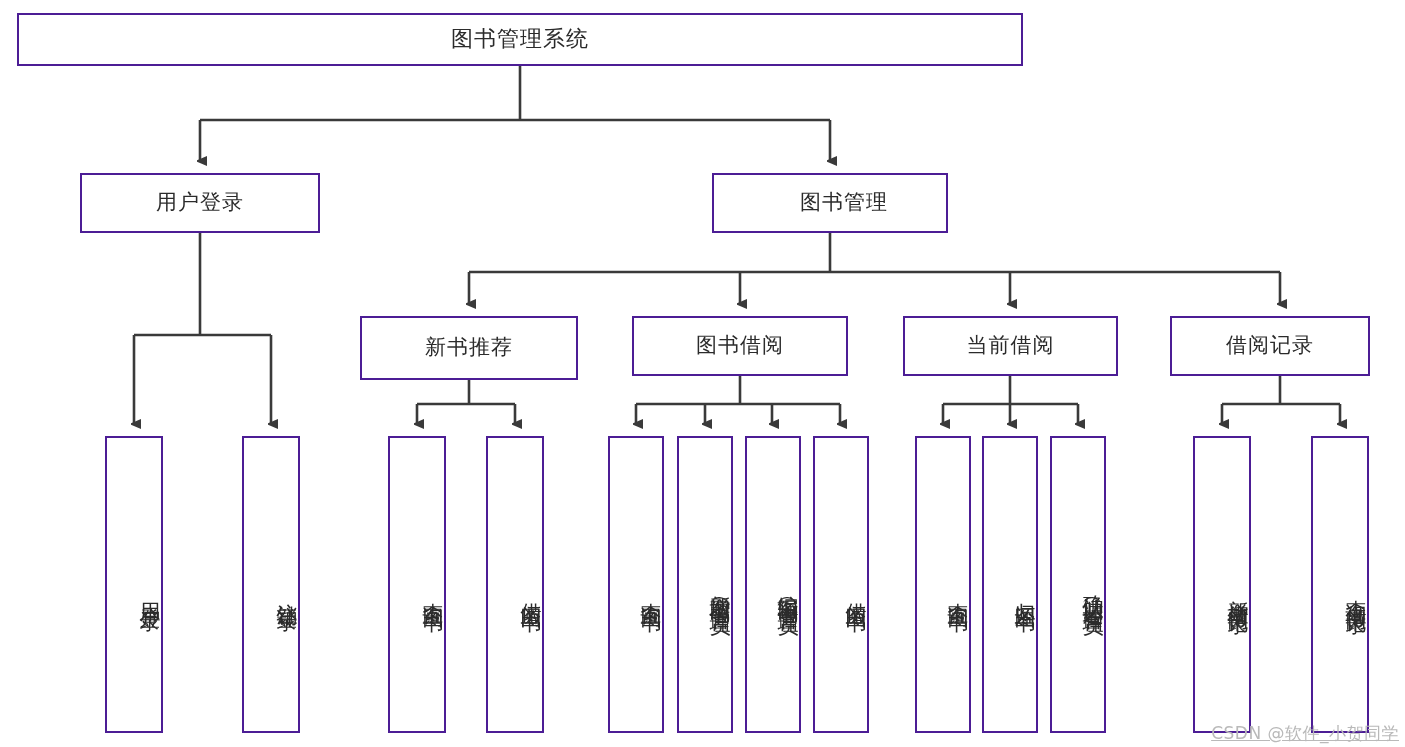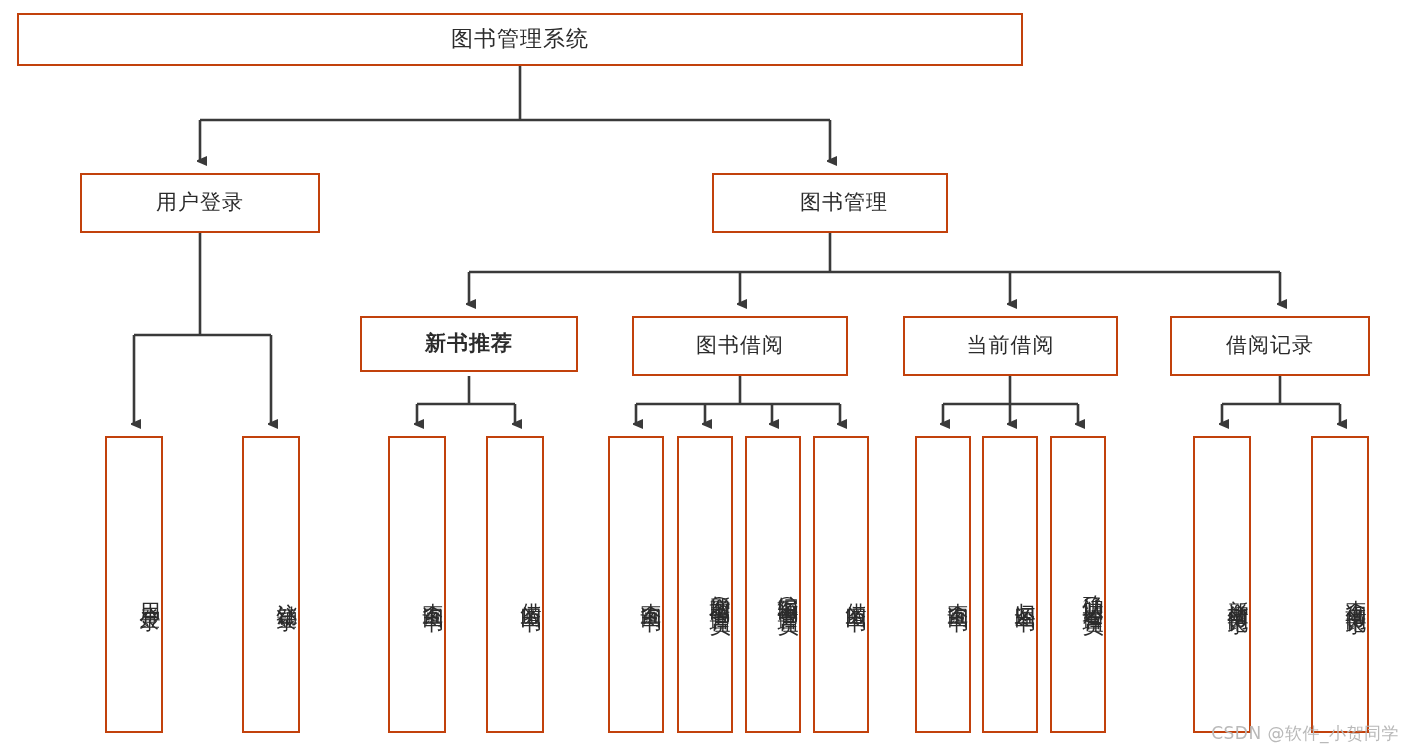--- a/index.html
+++ b/index.html
@@ -21,21 +21,21 @@
     position: absolute;
     left: 0;
     top: 0;
     width: 1405px;
     height: 747px;
     pointer-events: none;
   }
   .node {
     position: absolute;
     box-sizing: border-box;
-    border: 2px solid #c2410c;
+    border: 2px solid #4c1d95;
     background: #ffffff;
     display: flex;
     align-items: center;
     justify-content: center;
     color: #2b2b2b;
   }
   .node.horizontal {
     font-size: 21px;
     letter-spacing: 1px;
     line-height: 1.2;
@@ -60,20 +60,21 @@
     white-space: normal;
   }
   .watermark {
     position: absolute;
     right: 6px;
     bottom: 2px;
     font-size: 17px;
     color: #b9b9b9;
     letter-spacing: 0.5px;
     white-space: nowrap;
+    text-decoration: underline;
   }
 </style>
 </head>
 <body>
 
 <div id="canvas">
 
   <svg class="edges" viewBox="0 0 1405 747">
     <defs>
       <marker id="arrow" markerWidth="10" markerHeight="10" refX="5" refY="7" orient="auto" markerUnits="userSpaceOnUse">
@@ -129,21 +130,21 @@
   </div>
 
   <div class="node horizontal" style="left:80px; top:173px; width:240px; height:60px;">
     <span>用户登录</span>
   </div>
 
   <div class="node horizontal" style="left:712px; top:173px; width:236px; height:60px;padding-left:28px;">
     <span>图书管理</span>
   </div>
 
-  <div class="node horizontal" style="left:360px; top:316px; width:218px; height:56px;font-weight:bold;">
+  <div class="node horizontal" style="left:360px; top:316px; width:218px; height:64px;">
     <span>新书推荐</span>
   </div>
 
   <div class="node horizontal" style="left:632px; top:316px; width:216px; height:60px;">
     <span>图书借阅</span>
   </div>
 
   <div class="node horizontal" style="left:903px; top:316px; width:215px; height:60px;text-align:center;">
     <span>当前借阅</span>
   </div>

